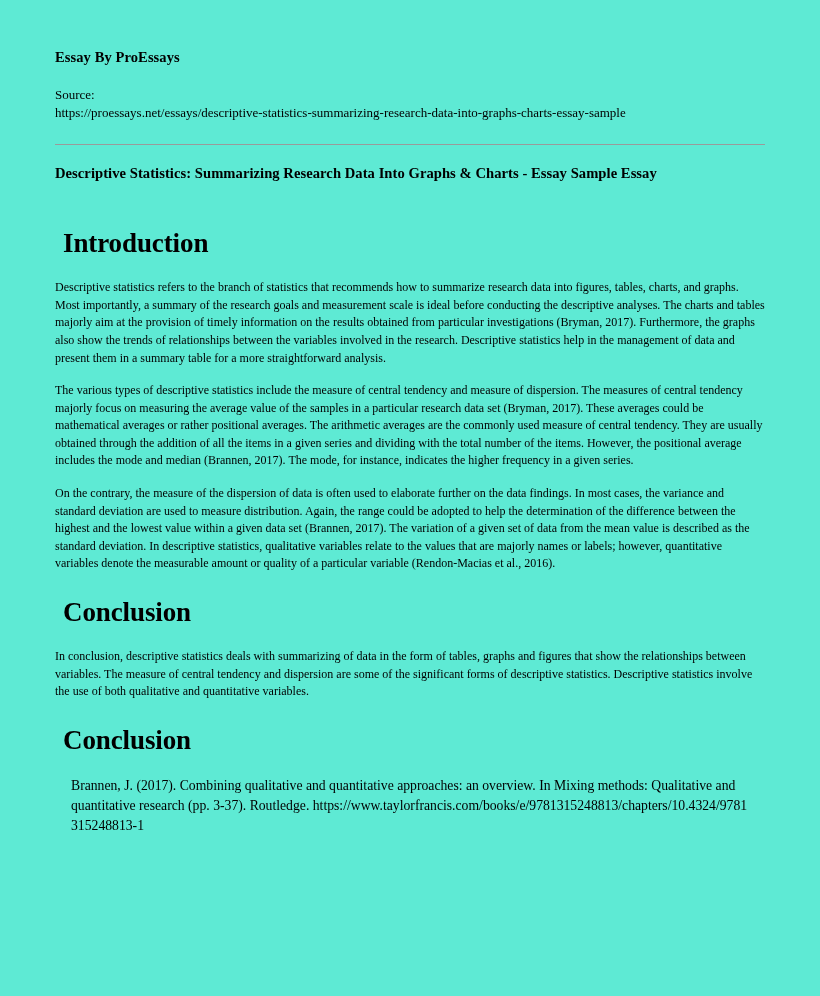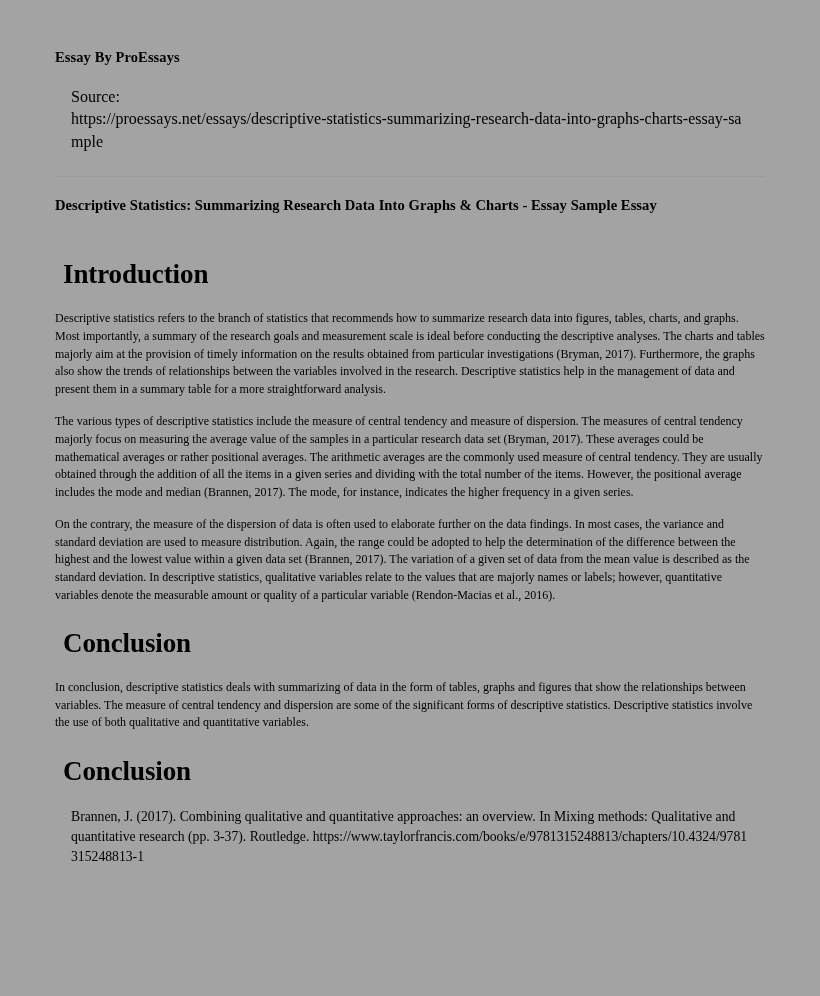--- a/index.html
+++ b/index.html
@@ -13,21 +13,21 @@
     height: 996px;
     overflow: hidden;
     font-family: "Liberation Serif", "DejaVu Serif", serif;
     color: #000000;
     -webkit-font-smoothing: antialiased;
   }
   .page {
     position: relative;
     width: 820px;
     height: 996px;
-    background: #a3a3a3;
+    background: #5eead4;
     box-sizing: border-box;
   }
   .page-edge-left {
     position: absolute;
     left: 54px;
     top: 0;
     width: 1px;
     height: 996px;
     background: transparent;
   }
@@ -40,23 +40,23 @@
 
   
   .byline {
     font-size: 14.5px;
     font-weight: bold;
     line-height: 1.35;
     letter-spacing: 0.1px;
     margin: 0 0 18px 0;
   }
   .source-block {
-    font-size: 16px;
+    font-size: 13px;
     line-height: 1.42;
-    margin: 16px;
+    margin: 0;
     word-break: break-all;
   }
   .source-label {
     display: block;
   }
   .source-url {
     display: block;
     word-break: break-all;
   }
 

